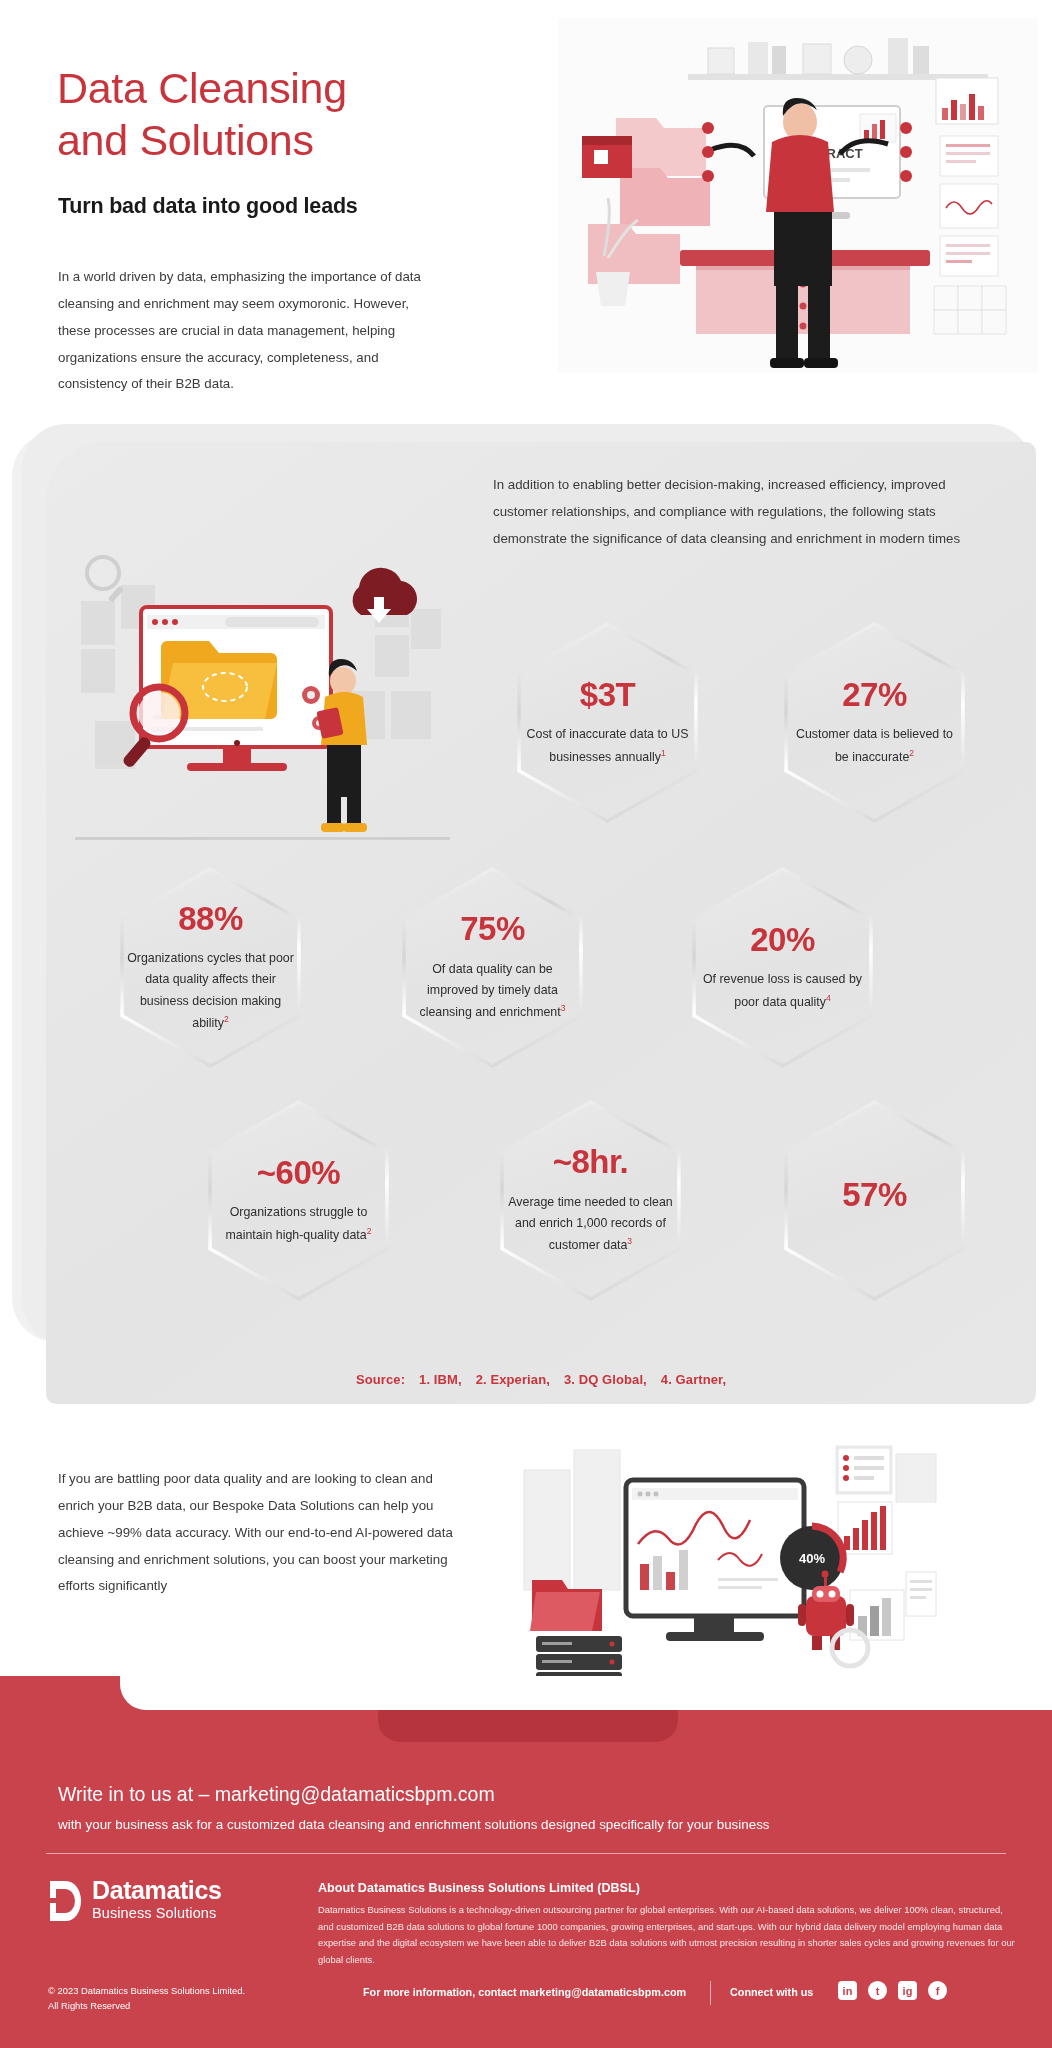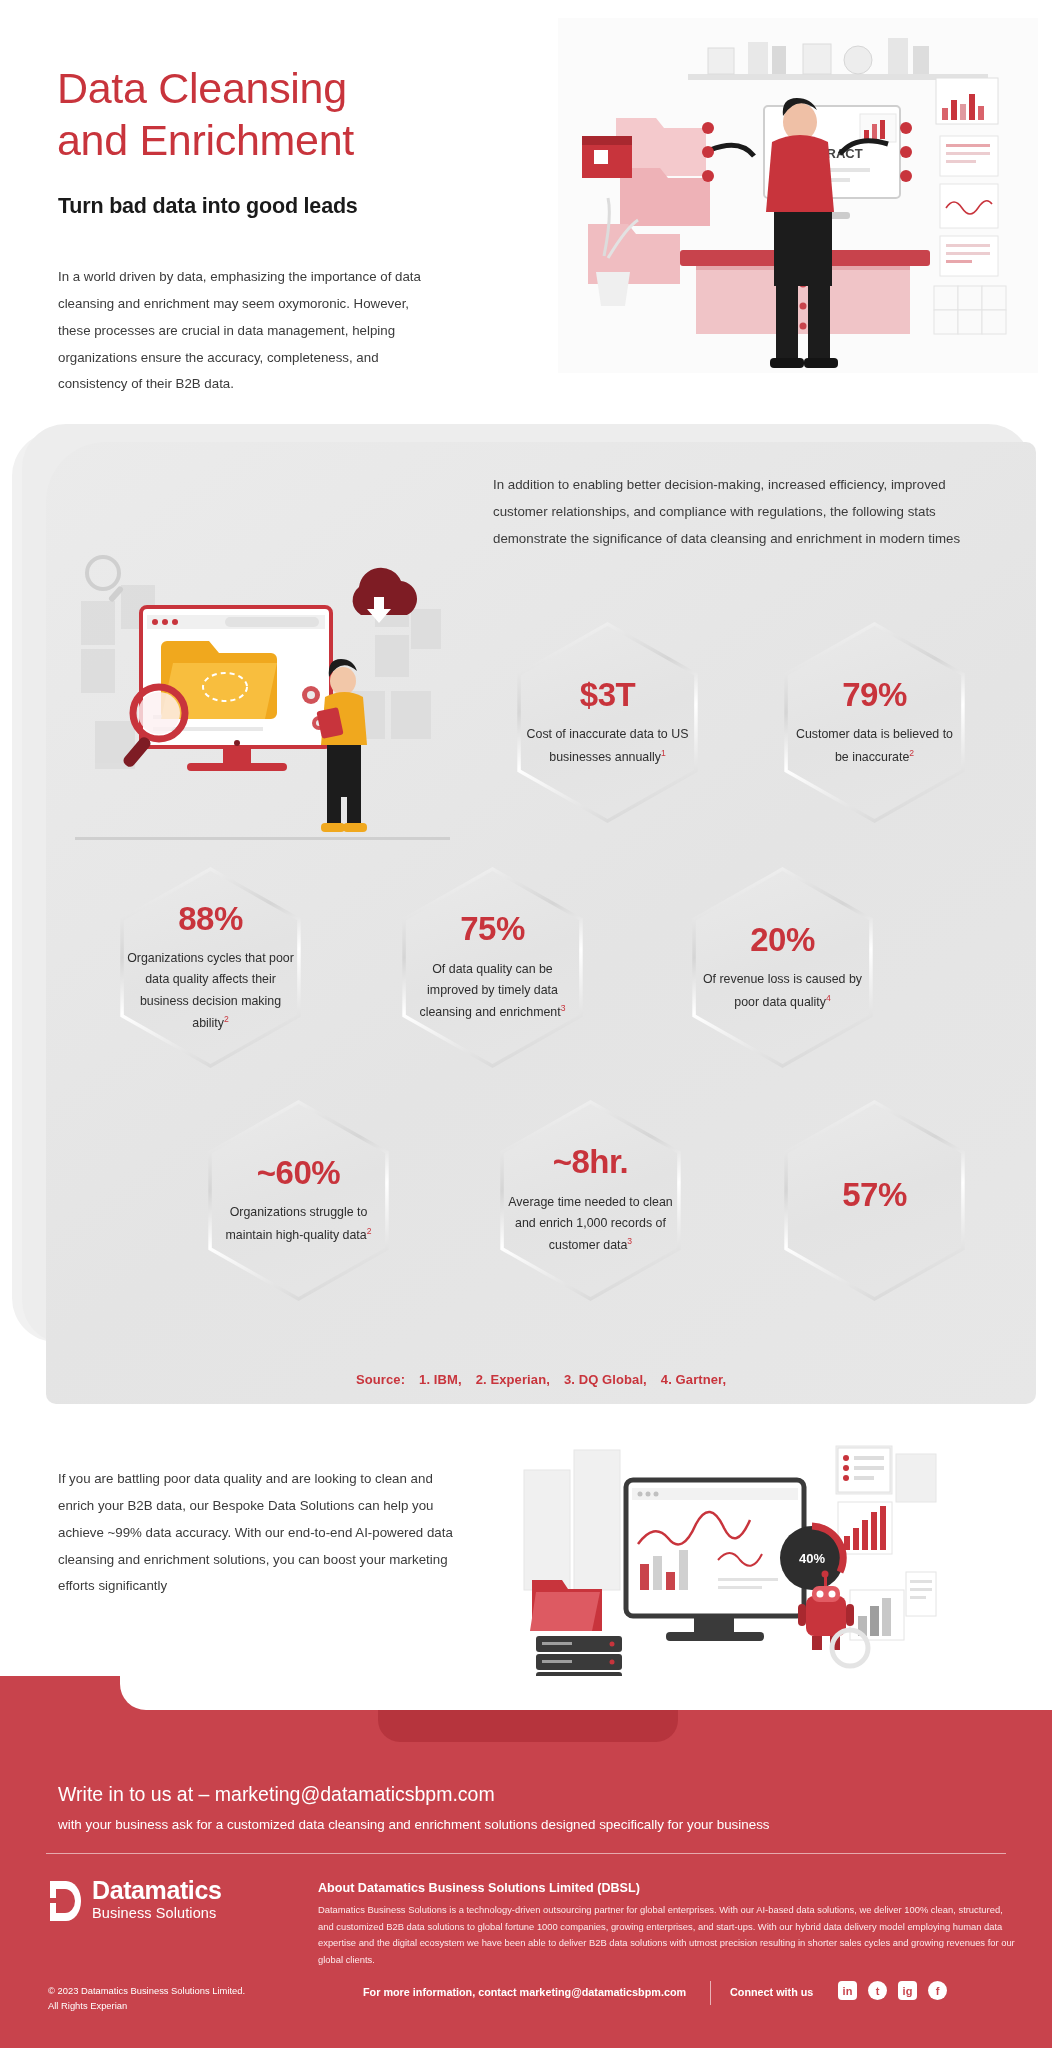--- a/index.html
+++ b/index.html
@@ -308,21 +308,21 @@
   }
   .soc.circle { border-radius: 50%; }
 </style>
 </head>
 <body>
 
 <div class="hero">
 
   <div class="hero-title">
     <div>Data Cleansing</div>
-    <div>and Enrichment</div>
+    <div>and Solutions</div>
   </div>
 
   <div class="hero-sub">Turn bad data into good leads</div>
 
   <div class="hero-para">In a world driven by data, emphasizing the importance of data cleansing and enrichment may seem oxymoronic. However, these processes are crucial in data management, helping organizations ensure the accuracy, completeness, and consistency of their B2B data.</div>
 
   <svg class="hero-art" viewBox="0 0 480 380">
     <rect x="0" y="0" width="480" height="355" fill="#fbfbfb"></rect>
 
     <rect x="130" y="56" width="300" height="6" fill="#e2e2e2"></rect>
@@ -492,21 +492,21 @@
   <div class="hex-content">
     <div class="hex-num">$3T</div>
     <div class="hex-txt"><span>Cost of inaccurate data to US businesses annually</span><span class="sup">1</span></div>
   </div>
 </div>
 
 <div class="hex" style="left:772px; top:620px;">
   <div class="hex-ring"></div>
   <div class="hex-inner"></div>
   <div class="hex-content">
-    <div class="hex-num">79%</div>
+    <div class="hex-num">27%</div>
     <div class="hex-txt"><span>Customer data is believed to be inaccurate</span><span class="sup">2</span></div>
   </div>
 </div>
 
 <div class="hex" style="left:108px; top:865px;">
   <div class="hex-ring"></div>
   <div class="hex-inner"></div>
   <div class="hex-content">
     <div class="hex-num">88%</div>
     <div class="hex-txt"><span>Organizations cycles that poor data quality affects their business decision making ability</span><span class="sup">2</span></div>
@@ -682,21 +682,21 @@
     <div class="logo-text-main">Datamatics</div>
     <div class="logo-text-sub">Business Solutions</div>
   </div>
 </div>
 
 <div class="about-title">About Datamatics Business Solutions Limited (DBSL)</div>
 <div class="about-body">Datamatics Business Solutions is a technology-driven outsourcing partner for global enterprises. With our AI-based data solutions, we deliver 100% clean, structured, and customized B2B data solutions to global fortune 1000 companies, growing enterprises, and start-ups. With our hybrid data delivery model employing human data expertise and the digital ecosystem we have been able to deliver B2B data solutions with utmost precision resulting in shorter sales cycles and growing revenues for our global clients.</div>
 
 <div class="copyright">
   <div>© 2023 Datamatics Business Solutions Limited.</div>
-  <div>All Rights Experian</div>
+  <div>All Rights Reserved</div>
 </div>
 
 <div class="more-info">For more information, contact marketing@datamaticsbpm.com</div>
 <div class="connect-divider"></div>
 <div class="connect-label">Connect with us</div>
 
 <div class="social-row">
   <div class="soc">in</div>
   <div class="soc circle">t</div>
   <div class="soc">ig</div>

